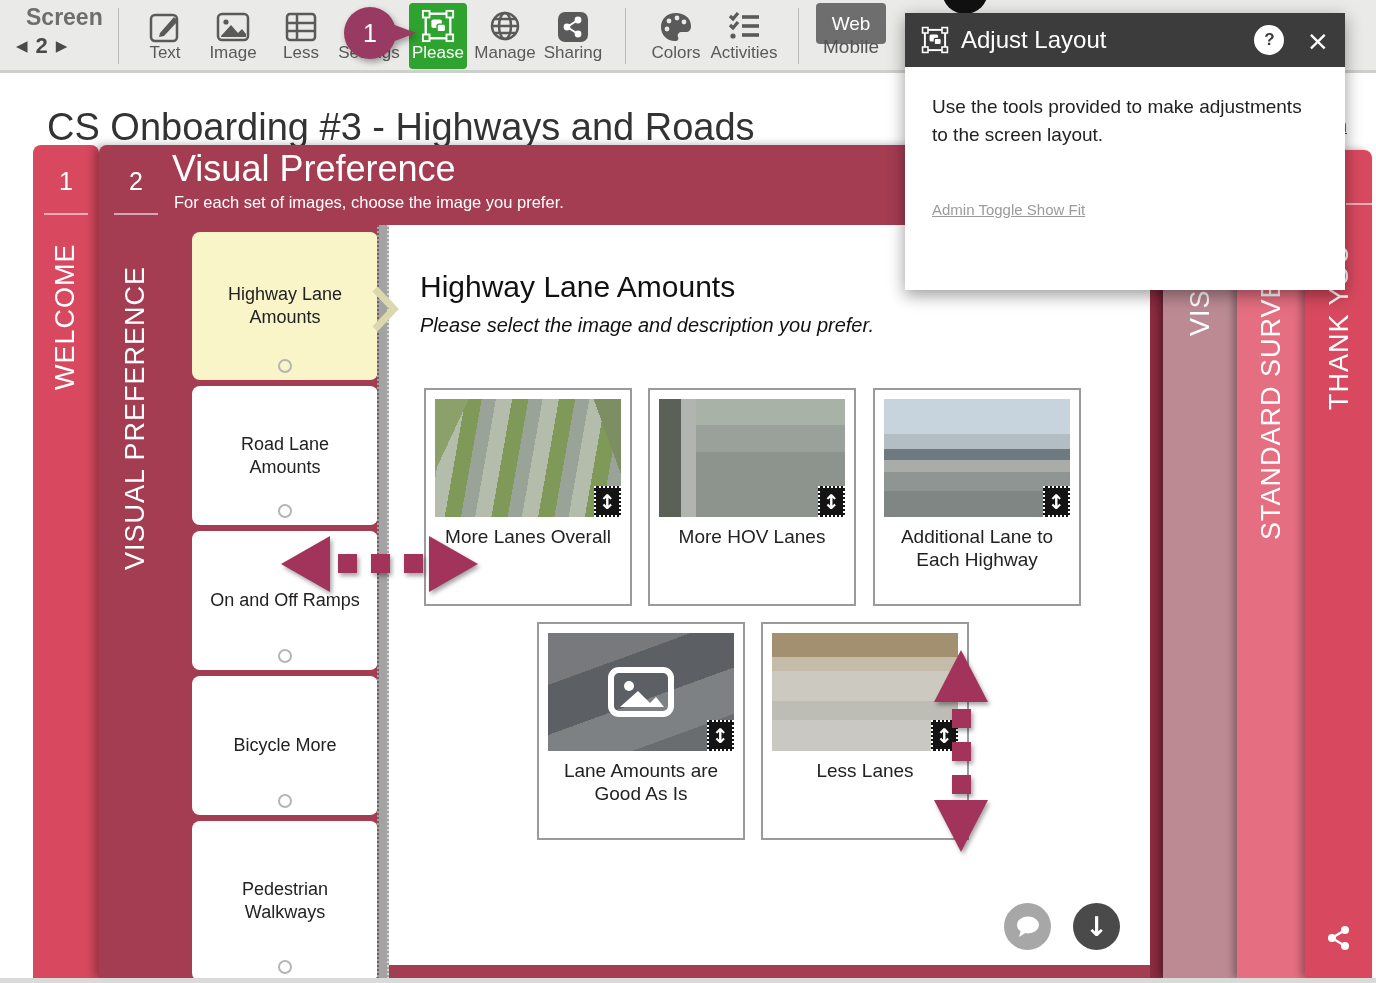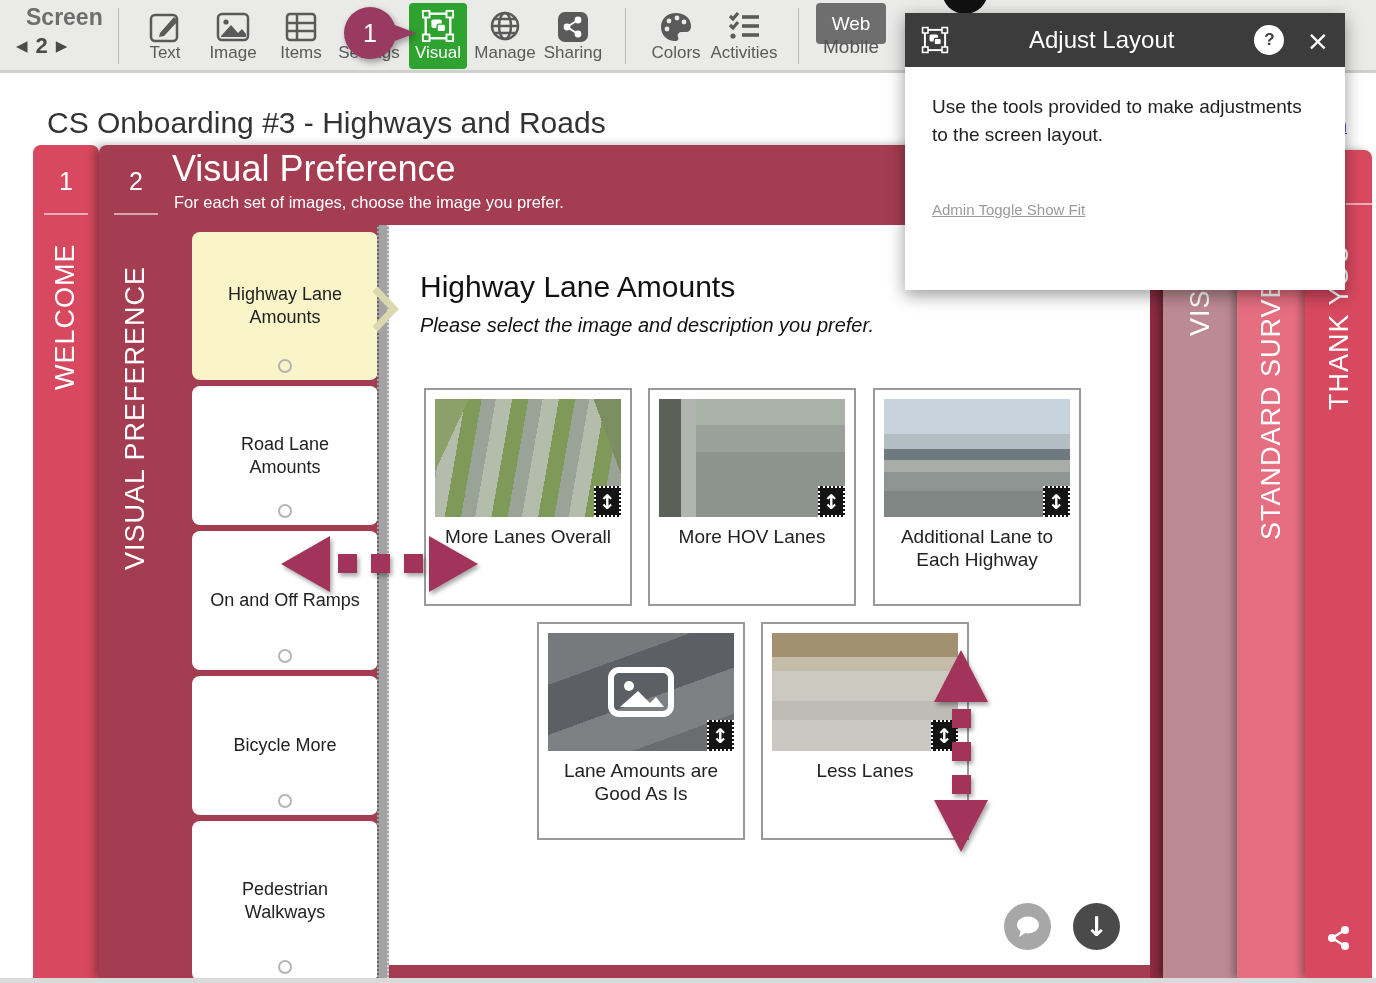--- a/index.html
+++ b/index.html
@@ -21,21 +21,21 @@
   .tb-btn.green .tb-label { color:#fff; }
   .web-btn { left:816px; top:3px; width:70px; height:41px; background:#6e6e6e; color:#fff; border-radius:4px; font-size:19px; display:flex; align-items:center; justify-content:center; }
   .mobile-lbl { left:816px; top:36px; width:70px; text-align:center; font-size:19px; color:#555; }
 
   
   .callout { left:344px; top:7px; width:74px; height:52px; z-index:40; filter:drop-shadow(2px 3px 3px rgba(0,0,0,.35)); }
   .callout .ball { position:absolute; left:0; top:0; width:52px; height:52px; border-radius:50%; background:#993a63; color:#fff; font-size:25px; display:flex; align-items:center; justify-content:center; }
   .callout .tail { position:absolute; left:40px; top:14px; width:0; height:0; border-top:12px solid transparent; border-bottom:12px solid transparent; border-left:32px solid #993a63; }
 
   
-  .page-title { left:47px; top:106px; font-size:30px; color:#333; }
+  .page-title { left:47px; top:106px; font-size:38px; color:#333; }
   .m-link { left:1332px; top:116px; font-size:18px; color:#2b3aa8; text-decoration:underline; }
 
   
   .panel { border-radius:8px 8px 0 0; }
   .p1 { left:33px; top:145px; width:66px; height:833px; background:#d8495f; }
   .p2 { left:99px; top:145px; width:1064px; height:833px; background:#a43c52; box-shadow:-5px 0 8px rgba(0,0,0,.3); }
   .p2-darkedge { left:1150px; top:225px; width:13px; height:753px; background:#8c2c41; }
   .pr-vis { left:1163px; top:145px; width:74px; height:833px; background:#bc8a93; box-shadow:-4px 0 7px rgba(0,0,0,.35); }
   .pr-std { left:1237px; top:148px; width:68px; height:830px; background:#e56e80; box-shadow:-4px 0 7px rgba(0,0,0,.3); }
   .pr-thx { left:1305px; top:150px; width:67px; height:828px; background:#d8495f; box-shadow:-4px 0 7px rgba(0,0,0,.3); }
@@ -78,21 +78,21 @@
   .sq { position:absolute; width:19px; height:19px; background:#a2345c; }
 
   
   .circle-btn { width:47px; height:47px; border-radius:50%; display:flex; align-items:center; justify-content:center; color:#fff; }
   .chat { left:1004px; top:903px; background:#a7a7a7; }
   .down { left:1073px; top:903px; background:#4a4a4a; font-family:"DejaVu Sans",sans-serif; font-size:27px; font-weight:bold; }
 
   
   .dlg-avatar { left:942px; top:-32px; width:46px; height:46px; border-radius:50%; background:#111; z-index:49; }
   .dialog { left:905px; top:13px; width:440px; height:277px; background:#fff; box-shadow:0 5px 16px rgba(0,0,0,.4); z-index:50; }
-  .dlg-header { position:absolute; left:0; top:0; width:100%; height:54px; background:#3c3c3c; display:flex; align-items:center; padding:0 16px; gap:12px;text-align:center; }
+  .dlg-header { position:absolute; left:0; top:0; width:100%; height:54px; background:#3c3c3c; display:flex; align-items:center; padding:0 16px; gap:12px; }
   .dlg-title { color:#fff; font-size:24px; flex:1; }
   .dlg-help { width:30px; height:30px; border-radius:50%; background:#fff; color:#3c3c3c; font-weight:bold; font-size:17px; display:flex; align-items:center; justify-content:center; }
   .dlg-close { color:#fff; font-size:27px; font-family:"DejaVu Sans",sans-serif; margin-left:10px; }
   .dlg-body { position:absolute; left:27px; top:80px; width:386px; font-size:19px; color:#222; line-height:1.45; }
   .dlg-link { position:absolute; left:27px; top:188px; font-size:15px; color:#9b9b9b; text-decoration:underline; }
 
   .bottom-strip { left:0; top:978px; width:1376px; height:5px; background:#dadada; }
 </style>
 </head>
 <body>
@@ -125,21 +125,21 @@
     <span class="tb-label">Image</span>
   </div>
 
   <div class="abs tb-btn" style="left:270px;">
     <svg width="36" height="36" viewBox="0 0 36 36">
         <rect x="4" y="5" width="28" height="26" rx="3" fill="none" stroke="#5a5a5a" stroke-width="2.5"></rect>
         <line x1="4" y1="14" x2="32" y2="14" stroke="#5a5a5a" stroke-width="2.5"></line>
         <line x1="4" y1="22" x2="32" y2="22" stroke="#5a5a5a" stroke-width="2.5"></line>
         <line x1="14" y1="5" x2="14" y2="31" stroke="#5a5a5a" stroke-width="2.5"></line>
       </svg>
-    <span class="tb-label">Items</span>
+    <span class="tb-label">Less</span>
   </div>
 
   <div class="abs tb-btn" style="left:338px;">
     <svg width="36" height="36" viewBox="0 0 36 36">
         <circle cx="18" cy="18" r="9" fill="none" stroke="#5a5a5a" stroke-width="3"></circle>
         <g stroke="#5a5a5a" stroke-width="4">
           <line x1="18" y1="3" x2="18" y2="9"></line>
           <line x1="18" y1="27" x2="18" y2="33"></line>
           <line x1="3" y1="18" x2="9" y2="18"></line>
           <line x1="27" y1="18" x2="33" y2="18"></line>
@@ -155,21 +155,21 @@
   <div class="abs tb-btn green" style="left:409px; width:58px;">
     <svg width="34" height="34" viewBox="0 0 36 36">
         <rect x="5" y="5" width="26" height="26" fill="none" stroke="#fff" stroke-width="2.5"></rect>
         <rect x="2" y="2" width="7" height="7" fill="#2fa32f" stroke="#fff" stroke-width="2"></rect>
         <rect x="27" y="2" width="7" height="7" fill="#2fa32f" stroke="#fff" stroke-width="2"></rect>
         <rect x="2" y="27" width="7" height="7" fill="#2fa32f" stroke="#fff" stroke-width="2"></rect>
         <rect x="27" y="27" width="7" height="7" fill="#2fa32f" stroke="#fff" stroke-width="2"></rect>
         <rect x="11" y="11" width="11" height="9" rx="2" fill="#fff"></rect>
         <rect x="17" y="16" width="9" height="8" rx="2" fill="#fff" stroke="#2fa32f" stroke-width="1.5"></rect>
       </svg>
-    <span class="tb-label">Visual</span>
+    <span class="tb-label">Please</span>
   </div>
 
   <div class="abs tb-btn" style="left:474px;">
     <svg width="36" height="36" viewBox="0 0 36 36">
         <circle cx="18" cy="17" r="13" fill="none" stroke="#5a5a5a" stroke-width="2.5"></circle>
         <ellipse cx="18" cy="17" rx="6" ry="13" fill="none" stroke="#5a5a5a" stroke-width="2.5"></ellipse>
         <line x1="5" y1="17" x2="31" y2="17" stroke="#5a5a5a" stroke-width="2.5"></line>
         <line x1="7" y1="10" x2="29" y2="10" stroke="#5a5a5a" stroke-width="2.5"></line>
         <line x1="7" y1="24" x2="29" y2="24" stroke="#5a5a5a" stroke-width="2.5"></line>
       </svg>

